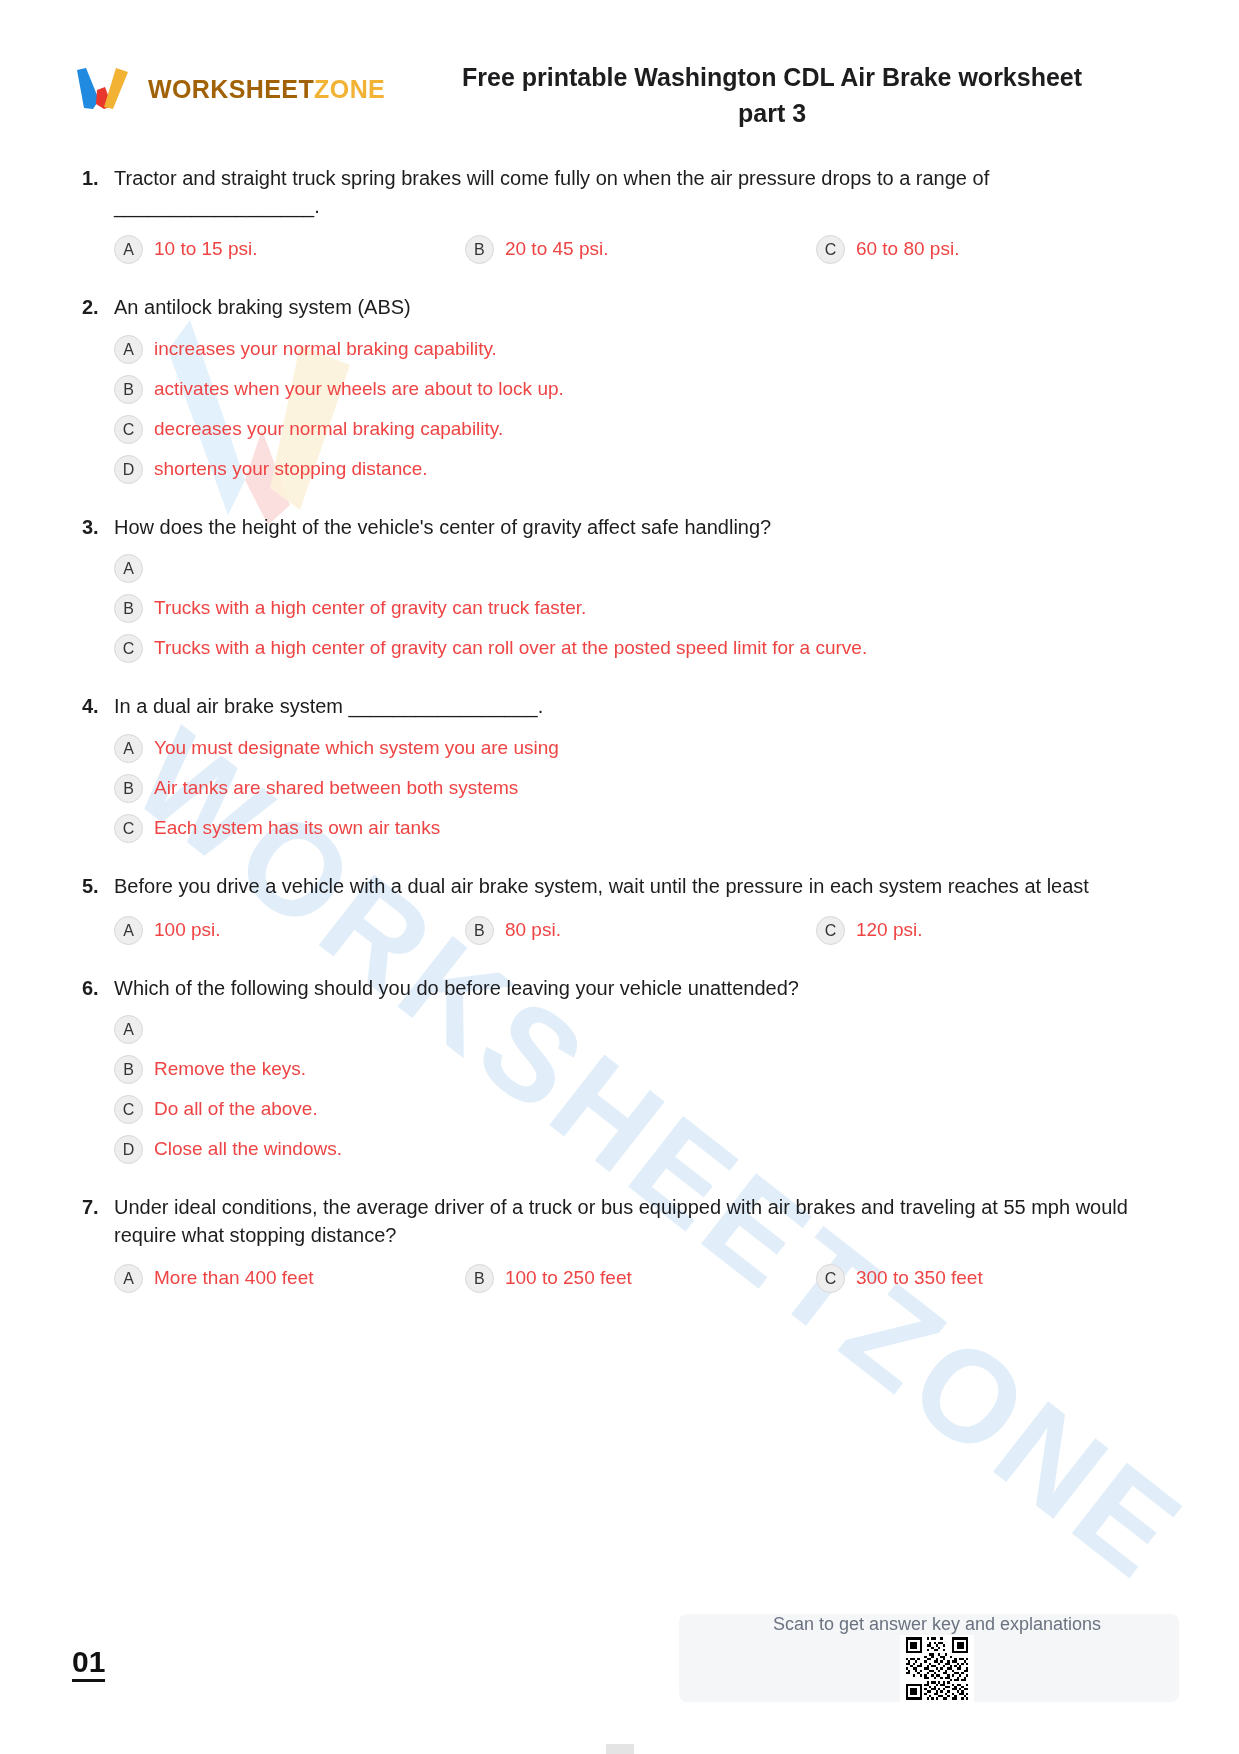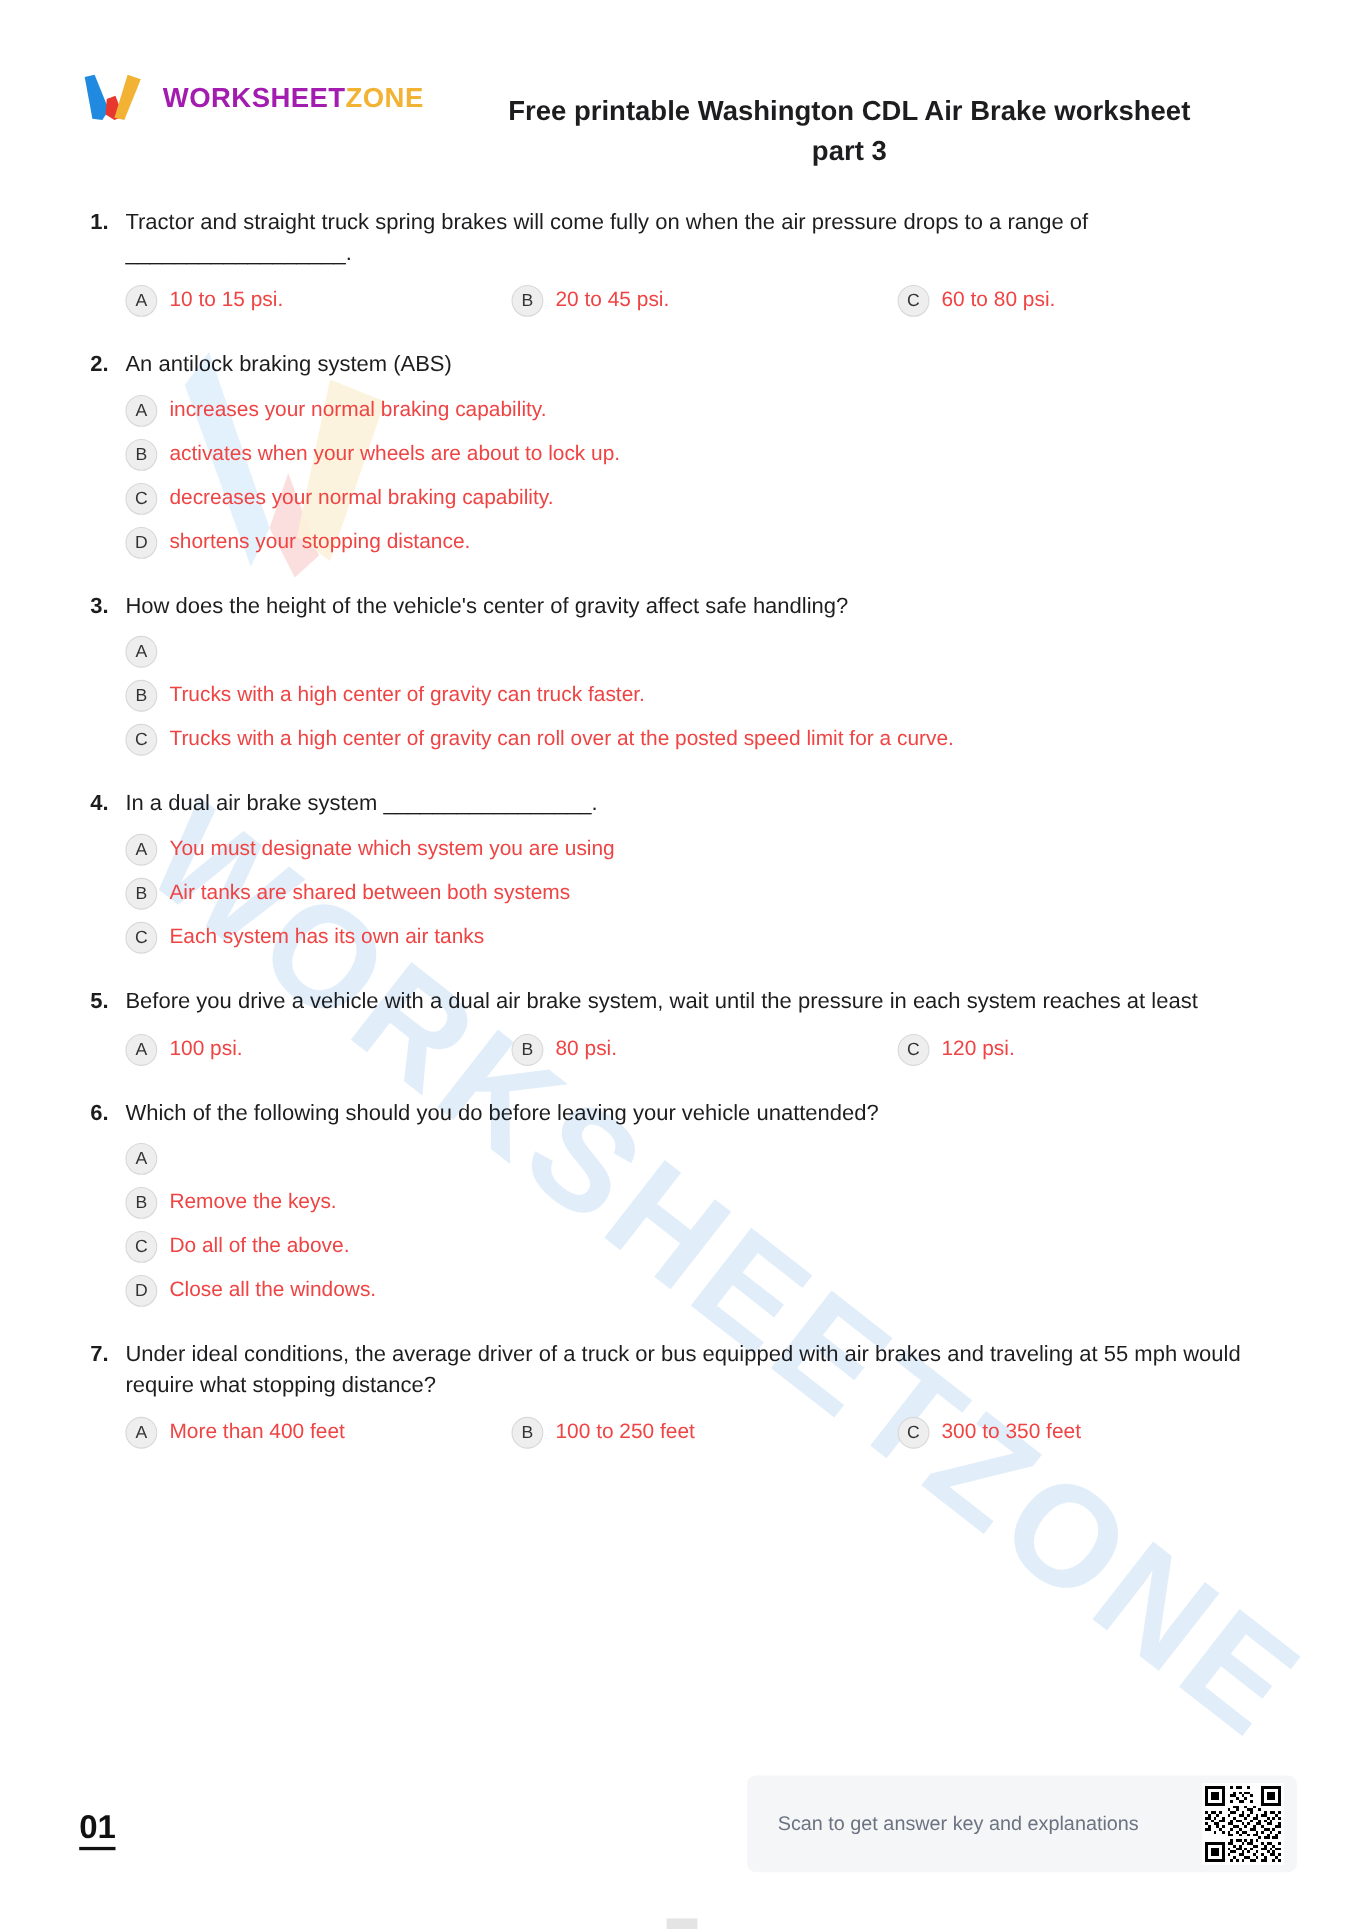--- a/index.html
+++ b/index.html
@@ -64,36 +64,35 @@
     flex: 0 0 auto;
     padding-top: 6px;
   }
   .brand-mark { width: 62px; height: 46px; display: block; }
   .brand-word {
     font-size: 25px;
     font-weight: 700;
     letter-spacing: .4px;
     white-space: nowrap;
   }
-  .brand-word .w1 { color: #a21caf; }
+  .brand-word .w1 { color: #a16207; }
   .brand-word .w2 { color: #f2b233; }
 
   .doc-title {
     flex: 1 1 auto;
     text-align: center;
     font-size: 25px;
     font-weight: 700;
     line-height: 1.42;
     color: #1d1d1f;
     padding: 0 10px 0 0;
     margin-left: -40px;
     max-width: 640px;
     margin-right: auto;
     margin-left: auto;
-    margin-top: 24px;
   }
 
   
   .content {
     position: relative;
     z-index: 2;
     padding: 34px 72px 0 72px;
   }
   .q-block { margin-bottom: 30px; }
   .q-head {
@@ -175,20 +174,21 @@
     right: 60px;
     bottom: 52px;
     width: 500px;
     height: 88px;
     background: #f5f6f8;
     border-radius: 8px;
     display: flex;
     align-items: center;
     justify-content: space-between;
     padding: 0 12px 0 28px;
+    flex-direction: column;
   }
   .scan-text {
     font-size: 18px;
     color: #6b7280;
     white-space: nowrap;
   }
   .qr {
     width: 74px;
     height: 74px;
     background: #fff;

